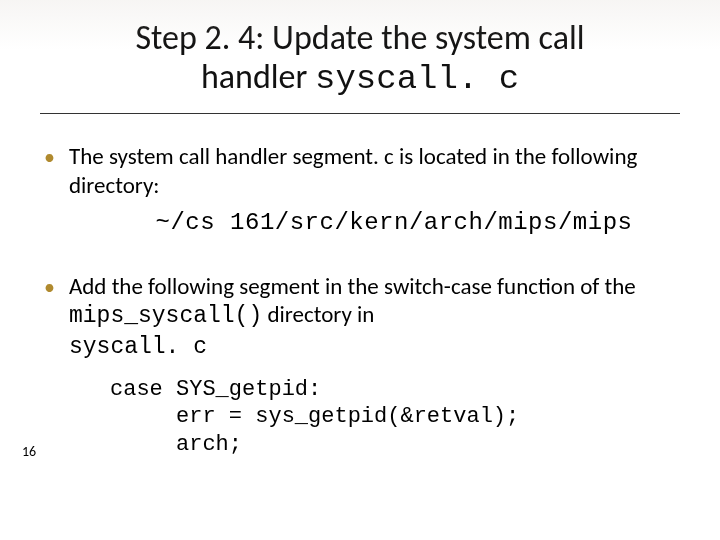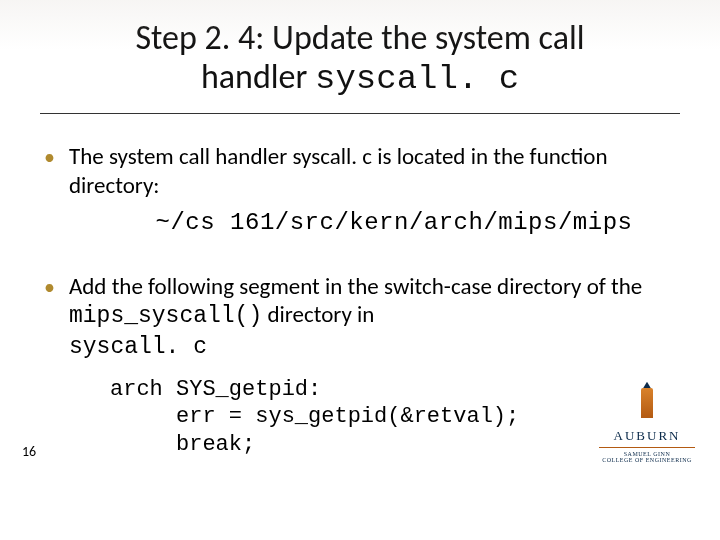--- a/index.html
+++ b/index.html
@@ -146,42 +146,32 @@
   <div class="title">
     <span>Step 2. 4: Update the system call</span><br>
     <span>handler </span><span class="mono">syscall. c</span>
   </div>
   <div class="title-underline"></div>
 
   <div class="body">
 
     <div class="bullet">
       <div class="marker">•</div>
-      <div class="bt">The system call handler syscall. c is located in the function directory:</div>
+      <div class="bt">The system call handler segment. c is located in the following directory:</div>
     </div>
     <div class="path">~/cs 161/src/kern/arch/mips/mips</div>
 
     <div class="bullet">
       <div class="marker">•</div>
       <div class="bt">
-        <span>Add the following segment in the switch-case directory of the </span><span class="mono">mips_syscall()</span><span> directory in </span><br><span class="mono">syscall. c</span>
+        <span>Add the following segment in the switch-case function of the </span><span class="mono">mips_syscall()</span><span> directory in </span><br><span class="mono">syscall. c</span>
       </div>
     </div>
 
-    <div class="code-block"><span>arch SYS_getpid:</span>
+    <div class="code-block"><span>case SYS_getpid:</span>
 <span>     err = sys_getpid(&amp;retval);</span>
-<span>     break;</span></div>
+<span>     arch;</span></div>
 
   </div>
 
   <div class="page-num">16</div>
 
-  <div class="logo">
-    <div class="logo-mark">
-      <div class="cap"></div>
-      <div class="tower"></div>
-    </div>
-    <div class="logo-text">AUBURN</div>
-    <div class="logo-bar"></div>
-    <div class="logo-sub">Samuel Ginn</div>
-    <div class="logo-sub">College of Engineering</div>
-  </div>
 </div>
 
 </body></html>

